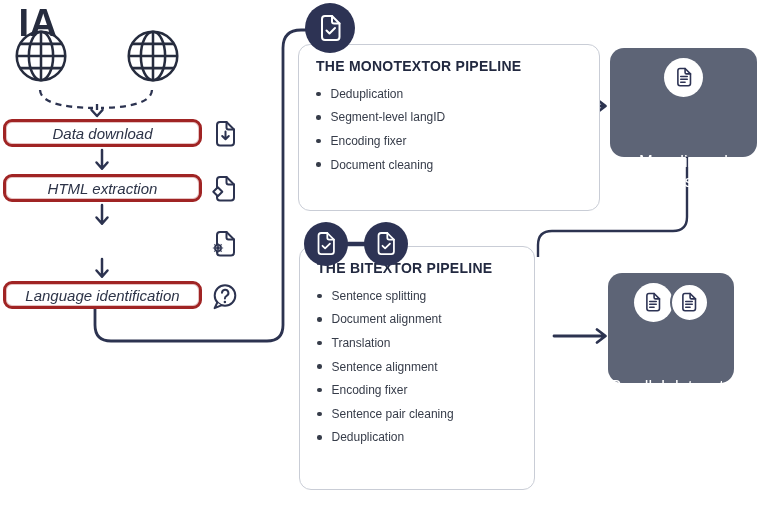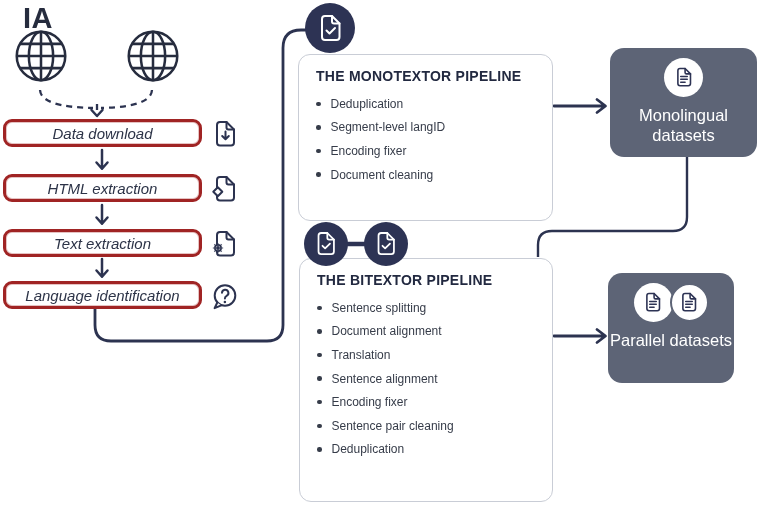--- a/index.html
+++ b/index.html
@@ -2,21 +2,21 @@
 <html><head>
 <meta charset="utf-8">
 <style>
   html,body{margin:0;padding:0;background:#fff;}
   .stage{
     position:relative;width:765px;height:509px;background:#fff;overflow:hidden;
     font-family:"Liberation Sans",sans-serif;color:#2c3350;
   }
   svg.overlay{position:absolute;left:0;top:0;z-index:1;}
   .src-label{
-    position:absolute;z-index:2;font-size:29px;font-weight:800;color:#262c3e;
+    position:absolute;z-index:2;font-size:38px;font-weight:800;color:#262c3e;
     letter-spacing:0.5px;text-align:center;width:70px;
   }
   .globe{position:absolute;z-index:2;}
   .flow-box{
     position:absolute;z-index:2;left:3px;width:193px;height:22px;
     border:3px solid #a02424;border-radius:9px;background:#fff;
     box-shadow:inset 0 0 0 1px rgba(160,36,36,.28);
     display:flex;align-items:center;justify-content:center;
     font-size:15px;color:#2c3347;font-style:italic;
   }
@@ -36,21 +36,21 @@
   .card li::before{
     content:"";flex:0 0 auto;width:4.5px;height:4.5px;border-radius:50%;
     background:#363c49;margin:0 10px 0 17px;
   }
   .badge{
     position:absolute;z-index:3;background:#2d3354;border-radius:50%;
     display:flex;align-items:center;justify-content:center;
   }
   .out-box{
     position:absolute;z-index:2;background:#5d6476;border-radius:14px;
-    display:flex;flex-direction:column;align-items:center;
+    display:flex;flex-direction:column;align-items:center;gap:46px;
   }
   .out-circles{display:flex;margin-top:10px;}
   .out-circle{
     width:39px;height:39px;border-radius:50%;background:#fff;box-sizing:border-box;
     display:flex;align-items:center;justify-content:center;
   }
   .out-circle.overlap{margin-left:-3px;border:2px solid #5d6476;}
   .out-label{
     margin-top:8px;width:130px;text-align:center;color:#fff;
     font-size:16.5px;line-height:1.24;
@@ -98,23 +98,20 @@
       <path d="M30,4 V56 M4,30 H56 M7.5,17 H52.5 M7.5,43 H52.5"></path>
     </g>
   </svg>
 
   <div class="flow-box" style="top:119px">
     <span>Data download</span>
   </div>
   <div class="flow-box" style="top:174px">
     <span>HTML extraction</span>
   </div>
-  <div class="flow-box" style="top:229px">
-    <span>Text extraction</span>
-  </div>
   <div class="flow-box" style="top:281px">
     <span>Language identification</span>
   </div>
 
   <svg class="flow-icon" style="top:120px" viewBox="0 0 27 28">
     <g fill="none" stroke="#2c3350" stroke-width="2" stroke-linecap="round" stroke-linejoin="round">
       <path d="M9,2 H15.5 L23,9.5 V22.5 a3,3 0 0 1 -3,3 H9 a3,3 0 0 1 -3,-3 V5 a3,3 0 0 1 3,-3 Z"></path>
       <path d="M15.5,2 V7.5 a2,2 0 0 0 2,2 H23"></path>
       <path d="M14.5,11.5 V19 M11.2,16 L14.5,19.3 L17.8,16"></path>
     </g>
@@ -140,40 +137,40 @@
   </svg>
   <svg class="flow-icon" style="top:283px" viewBox="0 0 27 28">
     <g fill="none" stroke="#2c3350" stroke-width="2" stroke-linecap="round" stroke-linejoin="round">
       <circle cx="14" cy="12.5" r="10.3" fill="#fff"></circle>
       <path d="M6.3,19.5 L3.6,25.2 L10.3,22.4" fill="#fff"></path>
       <path d="M11,9.8 a3.2,3.2 0 1 1 4.6,3 c-1.3,0.65 -1.7,1.3 -1.7,2.6"></path>
     </g>
     <circle cx="13.9" cy="18.9" r="1.25" fill="#2c3350"></circle>
   </svg>
 
-  <div class="card" style="left:298px;top:54px;width:255px;height:167px">
+  <div class="card" style="left:298px;top:44px;width:302px;height:167px">
     <h3>THE MONOTEXTOR PIPELINE</h3>
     <ul>
       <li>Deduplication</li>
       <li>Segment-level langID</li>
       <li>Encoding fixer</li>
       <li>Document cleaning</li>
     </ul>
   </div>
   <div class="badge" style="left:305px;top:3px;width:50px;height:50px">
     <svg width="25" height="29" viewBox="0 0 25 29">
       <g fill="none" stroke="#fff" stroke-width="2" stroke-linecap="round" stroke-linejoin="round">
         <path d="M7,2 H14 L21.5,9.5 V23 a3,3 0 0 1 -3,3 H7 a3,3 0 0 1 -3,-3 V5 a3,3 0 0 1 3,-3 Z"></path>
         <path d="M14,2 V7.5 a2,2 0 0 0 2,2 H21.5"></path>
         <path d="M8.5,16.5 L11.5,19.5 L17,14"></path>
       </g>
     </svg>
   </div>
 
-  <div class="card" style="left:299px;top:258px;width:254px;height:244px">
+  <div class="card" style="left:299px;top:246px;width:236px;height:244px">
     <h3>THE BITEXTOR PIPELINE</h3>
     <ul>
       <li>Sentence splitting</li>
       <li>Document alignment</li>
       <li>Translation</li>
       <li>Sentence alignment</li>
       <li>Encoding fixer</li>
       <li>Sentence pair cleaning</li>
       <li>Deduplication</li>
     </ul>

